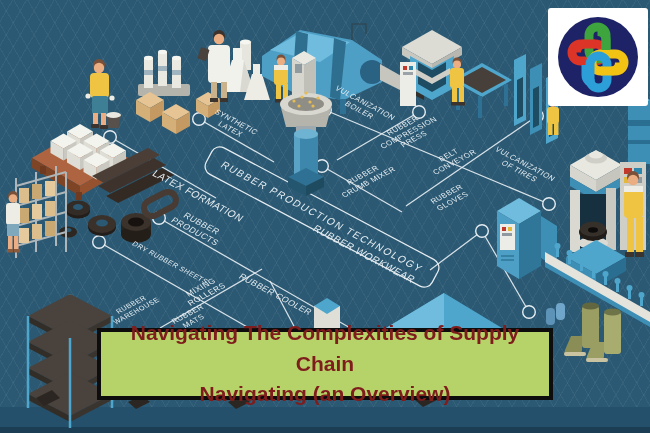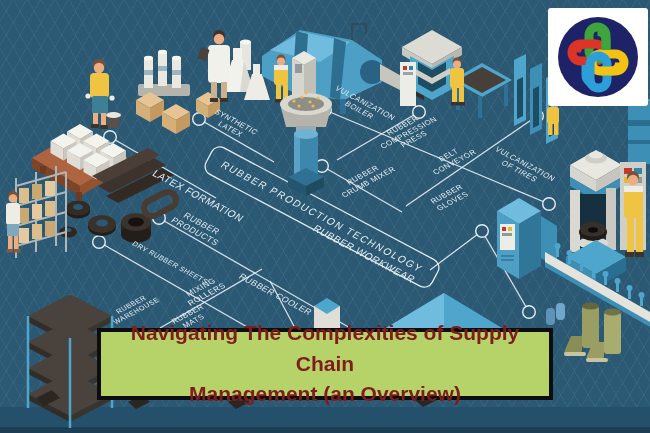--- a/index.html
+++ b/index.html
@@ -473,21 +473,21 @@
       <div class="fl-label" style="left: 204px; top: 291px; font-size: 8px; transform: translate(-50%, -50%) rotate(-28deg) skewX(12deg);">MIXING
 ROLLERS</div>
       <div class="fl-label" style="left: 191px; top: 318px; font-size: 7.5px; transform: translate(-50%, -50%) rotate(-28deg) skewX(12deg);">RUBBER
 MATS</div>
       <div class="fl-label" style="left: 275px; top: 295px; font-size: 8.5px; transform: translate(-50%, -50%) rotate(28deg) skewX(-12deg);">RUBBER COOLER</div>
       <div class="fl-label" style="left: 322px; top: 217px; font-size: 10px; transform: translate(-50%, -50%) rotate(28deg) skewX(-12deg); letter-spacing: 1.5px;">RUBBER PRODUCTION TECHNOLOGY</div>
     </div>
 
   <div class="banner">
     <div>Navigating The Complexities of Supply Chain</div>
-    <div>Management (an Overview)</div>
+    <div>Navigating (an Overview)</div>
   </div>
 
   <div class="logo">
     <svg width="96" height="94" viewBox="0 0 96 94">
       <circle cx="48" cy="47" r="40" fill="#1D2366"></circle>
       <g fill="none" stroke-width="9">
         <rect x="22" y="34" width="32" height="17" rx="8.5" stroke="#DC3427"></rect>
         <rect x="39" y="17" width="17" height="32" rx="8.5" stroke="#3DA43E"></rect>
         <rect x="42" y="44" width="32" height="17" rx="8.5" stroke="#F3C313"></rect>
         <rect x="40" y="46" width="17" height="32" rx="8.5" stroke="#2D9FD8"></rect>

